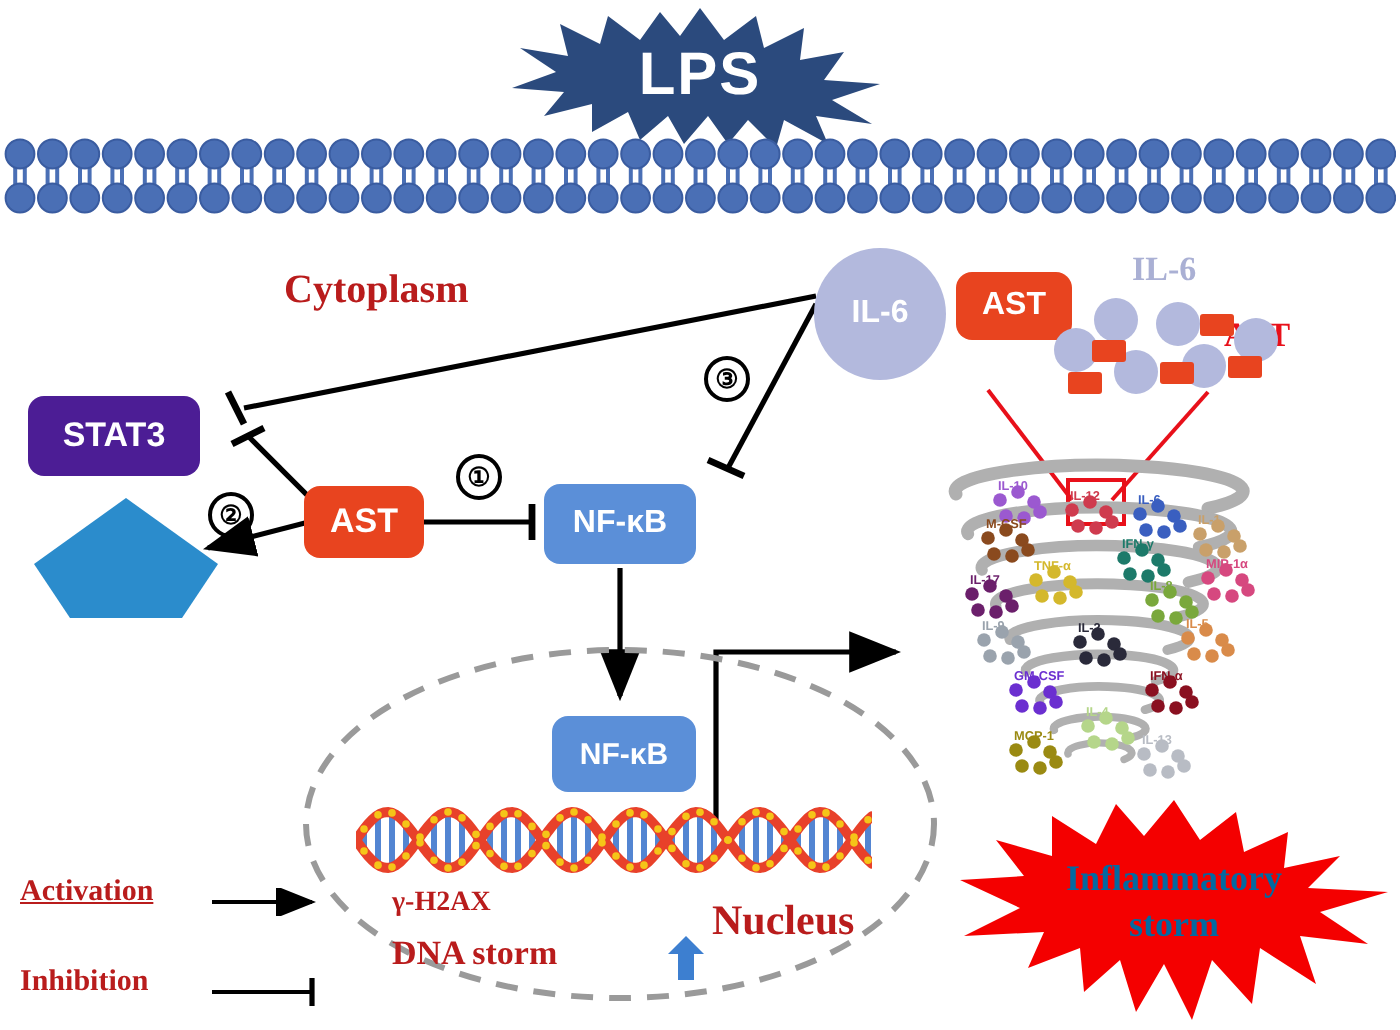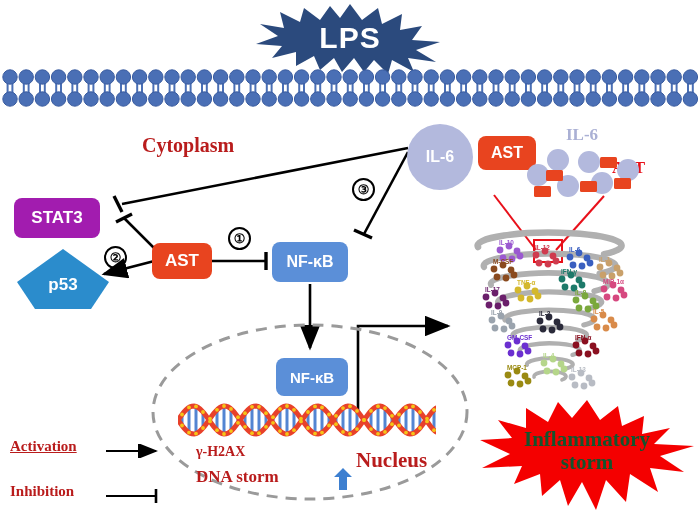--- a/index.html
+++ b/index.html
@@ -244,27 +244,26 @@
   <div style="width:19px;height:19px;border:2px solid #000;border-radius:50%;
       display:flex;align-items:center;justify-content:center;font-size:13px;font-weight:bold;
       font-family:'Liberation Serif',serif;color:#000;">②</div>
 </div>
 <div class="abs" style="left:352px;top:178px;">
   <div style="width:19px;height:19px;border:2px solid #000;border-radius:50%;
       display:flex;align-items:center;justify-content:center;font-size:13px;font-weight:bold;
       font-family:'Liberation Serif',serif;color:#000;">③</div>
 </div>
 
-<div class="node rnd" style="left:14px;top:198px;width:86px;height:40px;background:#a21caf;font-size:17px;">STAT3</div>
+<div class="node rnd" style="left:14px;top:198px;width:86px;height:40px;background:#4c1d95;font-size:17px;">STAT3</div>
 
 <div class="abs" style="left:16px;top:248px;width:94px;height:62px;">
   <svg width="94" height="62" viewBox="0 0 94 62">
     <polygon points="47,1 93,34 75,61 19,61 1,34" fill="#2b8ccc"></polygon>
   </svg>
-  <div class="node" style="left:0;top:12px;width:94px;height:50px;font-size:17px;">p53</div>
 </div>
 
 <div class="node rnd" style="left:152px;top:243px;width:60px;height:36px;background:#e8441f;font-size:17px;">AST</div>
 
 <div class="node rnd" style="left:272px;top:242px;width:76px;height:40px;background:#5b8fd8;font-size:16px;">NF-κB</div>
 
 <div class="node rnd" style="left:478px;top:136px;width:58px;height:34px;background:#e8441f;font-size:16px;">AST</div>
 <div class="node" style="left:407px;top:124px;width:66px;height:66px;background:#b3b9dd;border-radius:50%;font-size:16px;">IL-6</div>
 
 <div class="lbl" style="left:566px;top:125px;font-size:17px;color:#aab0d4;">IL-6</div>
@@ -606,22 +605,22 @@
 <div class="lbl" style="left:356px;top:448px;font-size:21px;">Nucleus</div>
 
 <div class="abs" style="left:478px;top:398px;width:218px;height:114px;">
   <svg width="218" height="114" viewBox="0 0 218 114">
     <polygon points="
       109,2 122,22 140,8 144,28 166,18 164,36 192,30 176,46 216,48 182,58
       206,74 172,70 180,94 152,76 148,104 128,82 118,112 104,84 90,108 82,82
       64,98 62,76 36,86 44,68 4,70 32,56 2,42 34,40 20,22 48,30 48,10 70,24
       80,4 94,20" fill="#f40000"></polygon>
   </svg>
-  <div class="abs" style="left:0;top:30px;width:218px;text-align:center;color:#14532d;font-weight:bold;
-              font-size:21px;line-height:23px;font-family:'Liberation Serif',serif;">
+  <div class="abs" style="left:0;top:30px;width:218px;text-align:center;color:#0369a1;font-weight:bold;
+              font-size:18px;line-height:23px;font-family:'Liberation Serif',serif;">
     <div>Inflammatory</div>
     <div>storm</div>
   </div>
 </div>
 
 <div class="lbl" style="left:10px;top:438px;font-size:15px;text-decoration:underline;">Activation</div>
 <svg class="abs" style="left:104px;top:444px;" width="62" height="14" viewBox="0 0 62 14">
   <defs>
       <marker id="ah2" markerWidth="10" markerHeight="8" refX="9" refY="4" orient="auto">
     <path d="M0,0 L10,4 L0,8 z" fill="#000"></path>

